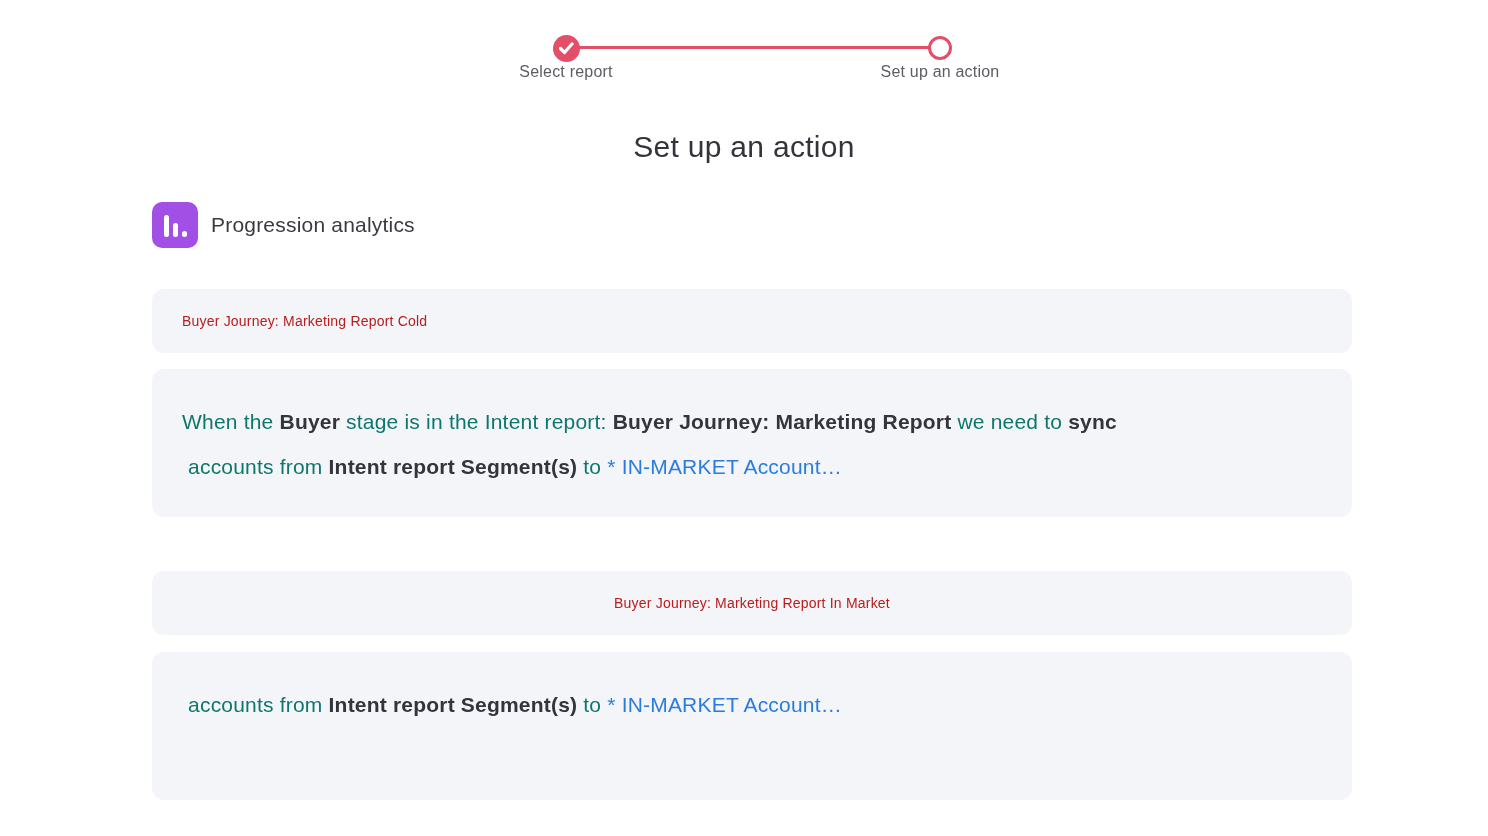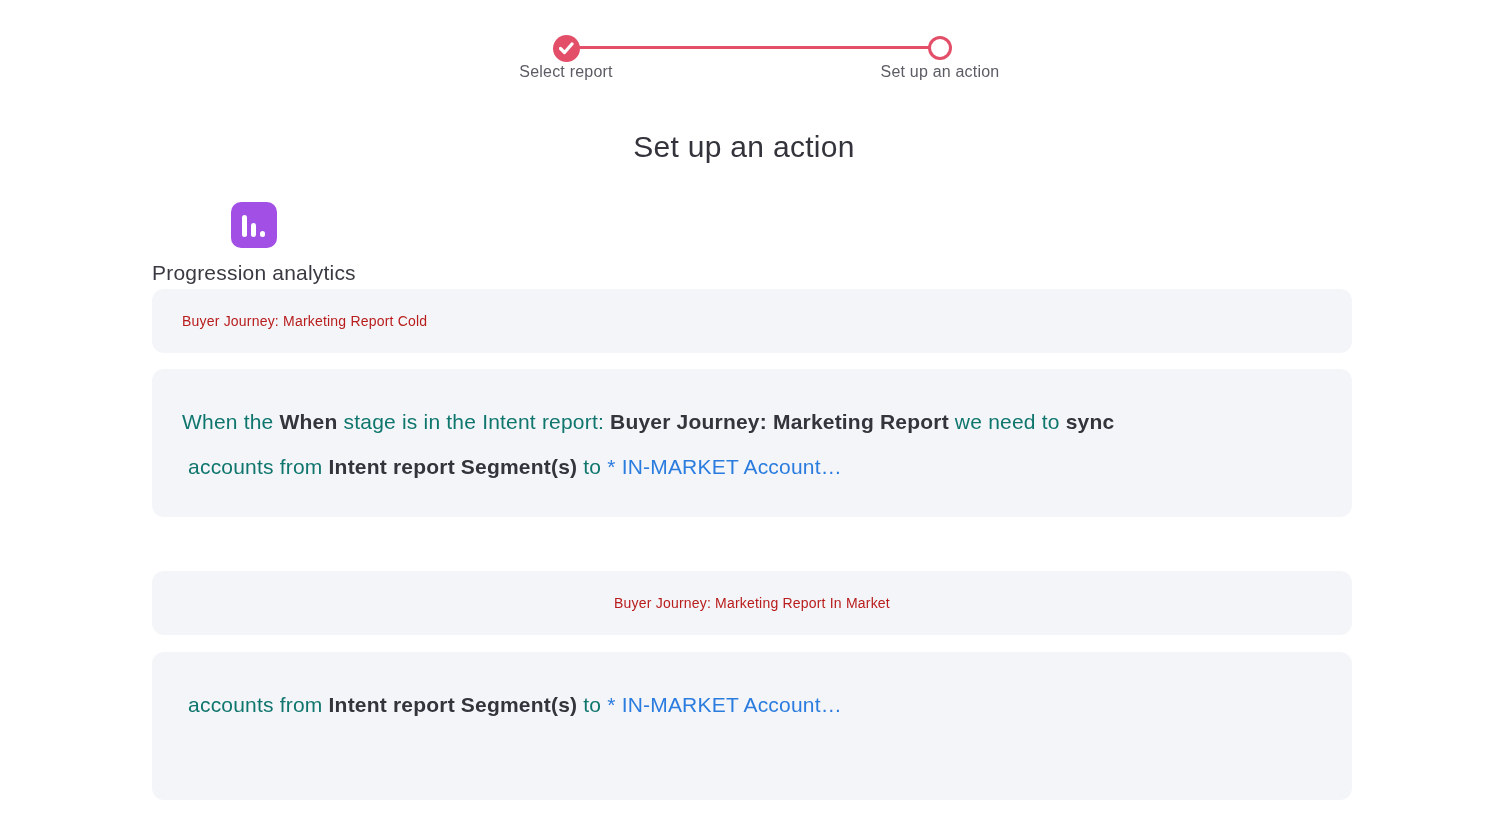--- a/index.html
+++ b/index.html
@@ -31,21 +31,21 @@
   
   .page-title {
     position:absolute; top:130px; left:0; width:100%;
     text-align:center; font-size:30px; font-weight:500; color:#33343b;
     letter-spacing:.3px;
   }
 
   
   .source-row {
     position:absolute; top:202px; left:152px;
-    display:flex; align-items:center; gap:13px;flex-direction:column;
+    display:flex; align-items:center; gap:13px;
   }
   .source-icon {
     width:46px; height:46px; border-radius:10px; background:var(--purple);
     display:flex; align-items:flex-end; justify-content:center;
     gap:4px; padding-bottom:11px;
   }
   .source-icon .bar { width:5px; background:#ffffff; border-radius:3px; }
   .source-icon .bar.b1 { height:22px; }
   .source-icon .bar.b2 { height:14px; }
   .source-icon .bar.b3 { height:6px; }
@@ -95,21 +95,21 @@
     <span class="bar b3"></span>
   </div>
   <div class="source-label">Progression analytics</div>
 </div>
 
 <div class="card title-card card1">
   <span class="card-title-text">Buyer Journey: Marketing Report Cold</span>
 </div>
 <div class="card desc-card card2">
   <div>
-      <div class="rich-line"><span class="seg-normal">When the </span><span class="seg-bold">When</span><span class="seg-normal"> stage is in the Intent report: </span><span class="seg-bold">Buyer Journey: Marketing Report</span><span class="seg-normal"> we need to </span><span class="seg-bold">sync</span></div>
+      <div class="rich-line"><span class="seg-normal">When the </span><span class="seg-bold">Buyer</span><span class="seg-normal"> stage is in the Intent report: </span><span class="seg-bold">Buyer Journey: Marketing Report</span><span class="seg-normal"> we need to </span><span class="seg-bold">sync</span></div>
       <div class="rich-line"><span class="seg-normal"> accounts from </span><span class="seg-bold">Intent report Segment(s)</span><span class="seg-normal"> to </span><span class="seg-link">* IN-MARKET Account…</span></div>
     </div>
 </div>
 
 <div class="card title-card card3">
   <span class="card-title-text">Buyer Journey: Marketing Report In Market</span>
 </div>
 <div class="card desc-card card4">
   <div>
       <div class="rich-line"><span class="seg-normal"> accounts from </span><span class="seg-bold">Intent report Segment(s)</span><span class="seg-normal"> to </span><span class="seg-link">* IN-MARKET Account…</span></div>

